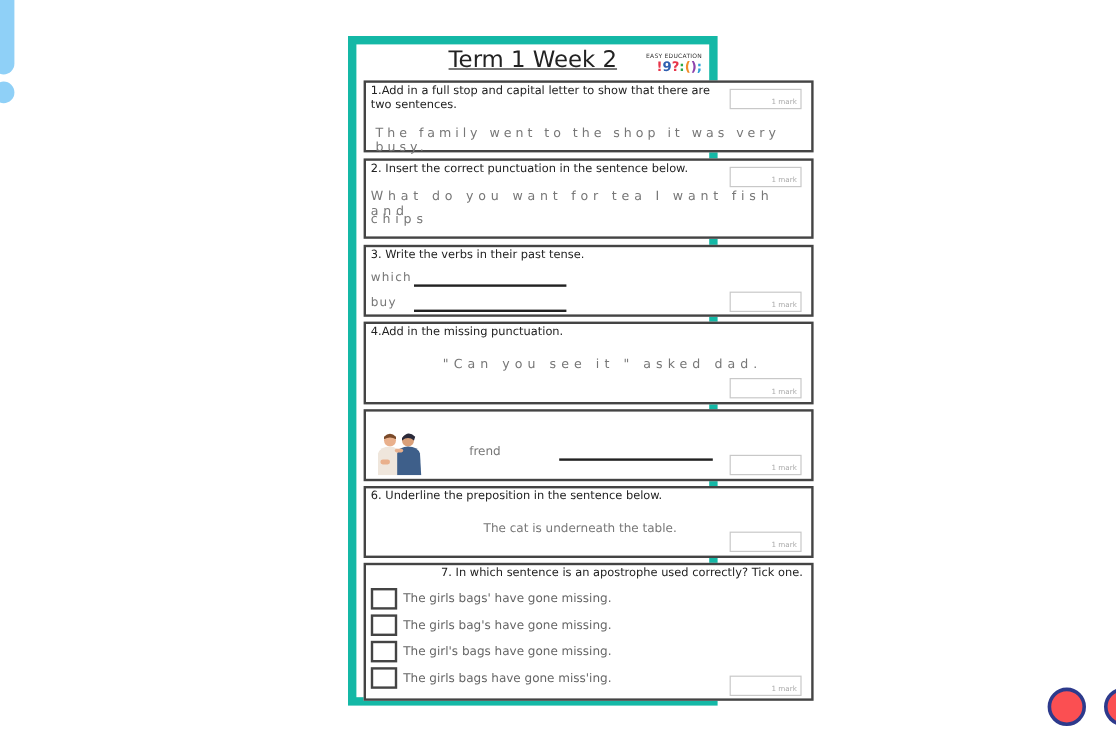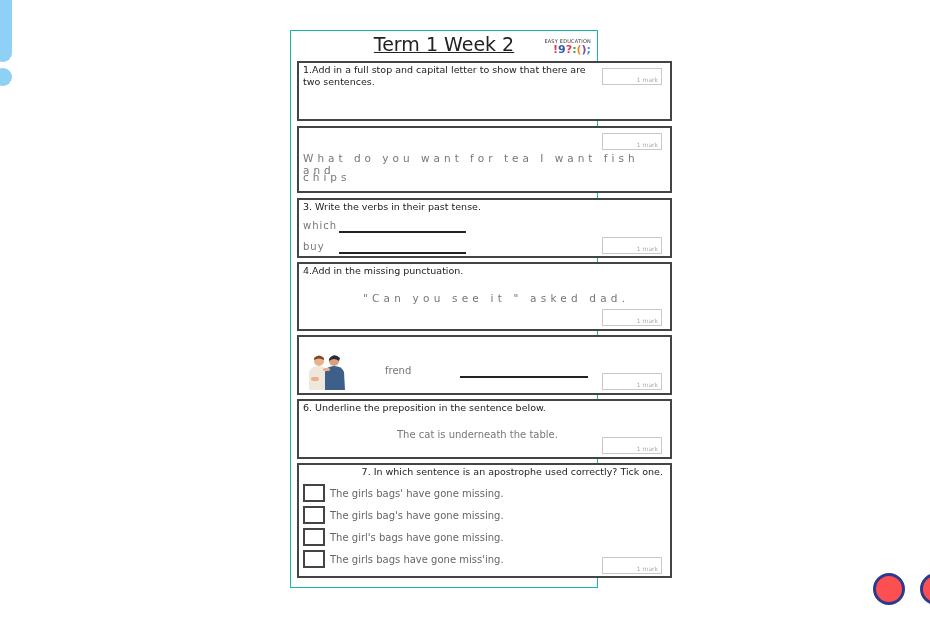--- a/index.html
+++ b/index.html
@@ -6,21 +6,21 @@
   body {
     width:930px; height:620px; background:#ffffff; position:relative; overflow:hidden;
     font-family:"DejaVu Sans", sans-serif;
   }
   .deco-exclaim { position:absolute; left:-6px; top:0; width:22px; height:90px; }
   .deco-exclaim .bar { position:absolute; left:0; top:0; width:18px; height:62px; background:#8fd0f7; border-radius:0 0 9px 9px; }
   .deco-exclaim .dot { position:absolute; left:0; top:68px; width:18px; height:18px; background:#8fd0f7; border-radius:50%; }
 
   .sheet {
     position:absolute; left:290px; top:30px; width:308px; height:558px;
-    border:1px solid #14b8a6; background:#fff; box-sizing:border-box;
+    border:7px solid #14b8a6; background:#fff; box-sizing:border-box;
   }
   .sheet-title {
     position:absolute; left:0; width:100%; top:2px; text-align:center;
     font-size:19px; color:#222; text-decoration:underline;
   }
   .logo { position:absolute; right:6px; top:7px; width:52px; height:20px; }
   .logo-text { font-size:5px; color:#333; letter-spacing:0.2px; text-align:right; white-space:nowrap; }
   .logo-glyphs { font-size:11px; font-weight:bold; line-height:11px; text-align:right; white-space:nowrap; }
   .logo-glyphs span { display:inline-block; }
 
@@ -58,23 +58,25 @@
     <div class="logo-glyphs">
       <span style="color:#e8354a">!</span><span style="color:#2f5fb0">9</span><span style="color:#e8354a">?</span><span style="color:#2ba84a">:</span><span style="color:#f28c28">(</span><span style="color:#8e44ad">)</span><span style="color:#2f9fd8">;</span>
     </div>
   </div>
 
   <div class="q" style="top:30px;height:60px;">
     <div class="q-title">1.Add in a full stop and capital letter to show that there are two sentences.</div>
     <div class="mark-box" style="top:5px;">
         <span>1 mark</span>
       </div>
+    <div class="practice" style="left:8px;top:36px;letter-spacing:3.3px;">The family went to the shop it was very busy.</div>
   </div>
 
   <div class="q" style="top:95px;height:67px;">
+    <div class="q-title">2. Insert the correct punctuation in the sentence below.</div>
     <div class="mark-box" style="top:5px;">
         <span>1 mark</span>
       </div>
     <div class="practice" style="left:4px;top:24px;letter-spacing:4px;">What do you want for tea I want fish and</div>
     <div class="practice" style="left:4px;top:43px;letter-spacing:4px;">chips</div>
   </div>
 
   <div class="q" style="top:167px;height:60px;padding-left:48px;">
     <div class="q-title">3. Write the verbs in their past tense.</div>
     <div class="label-word" style="left:4px;top:20px;">which</div>

